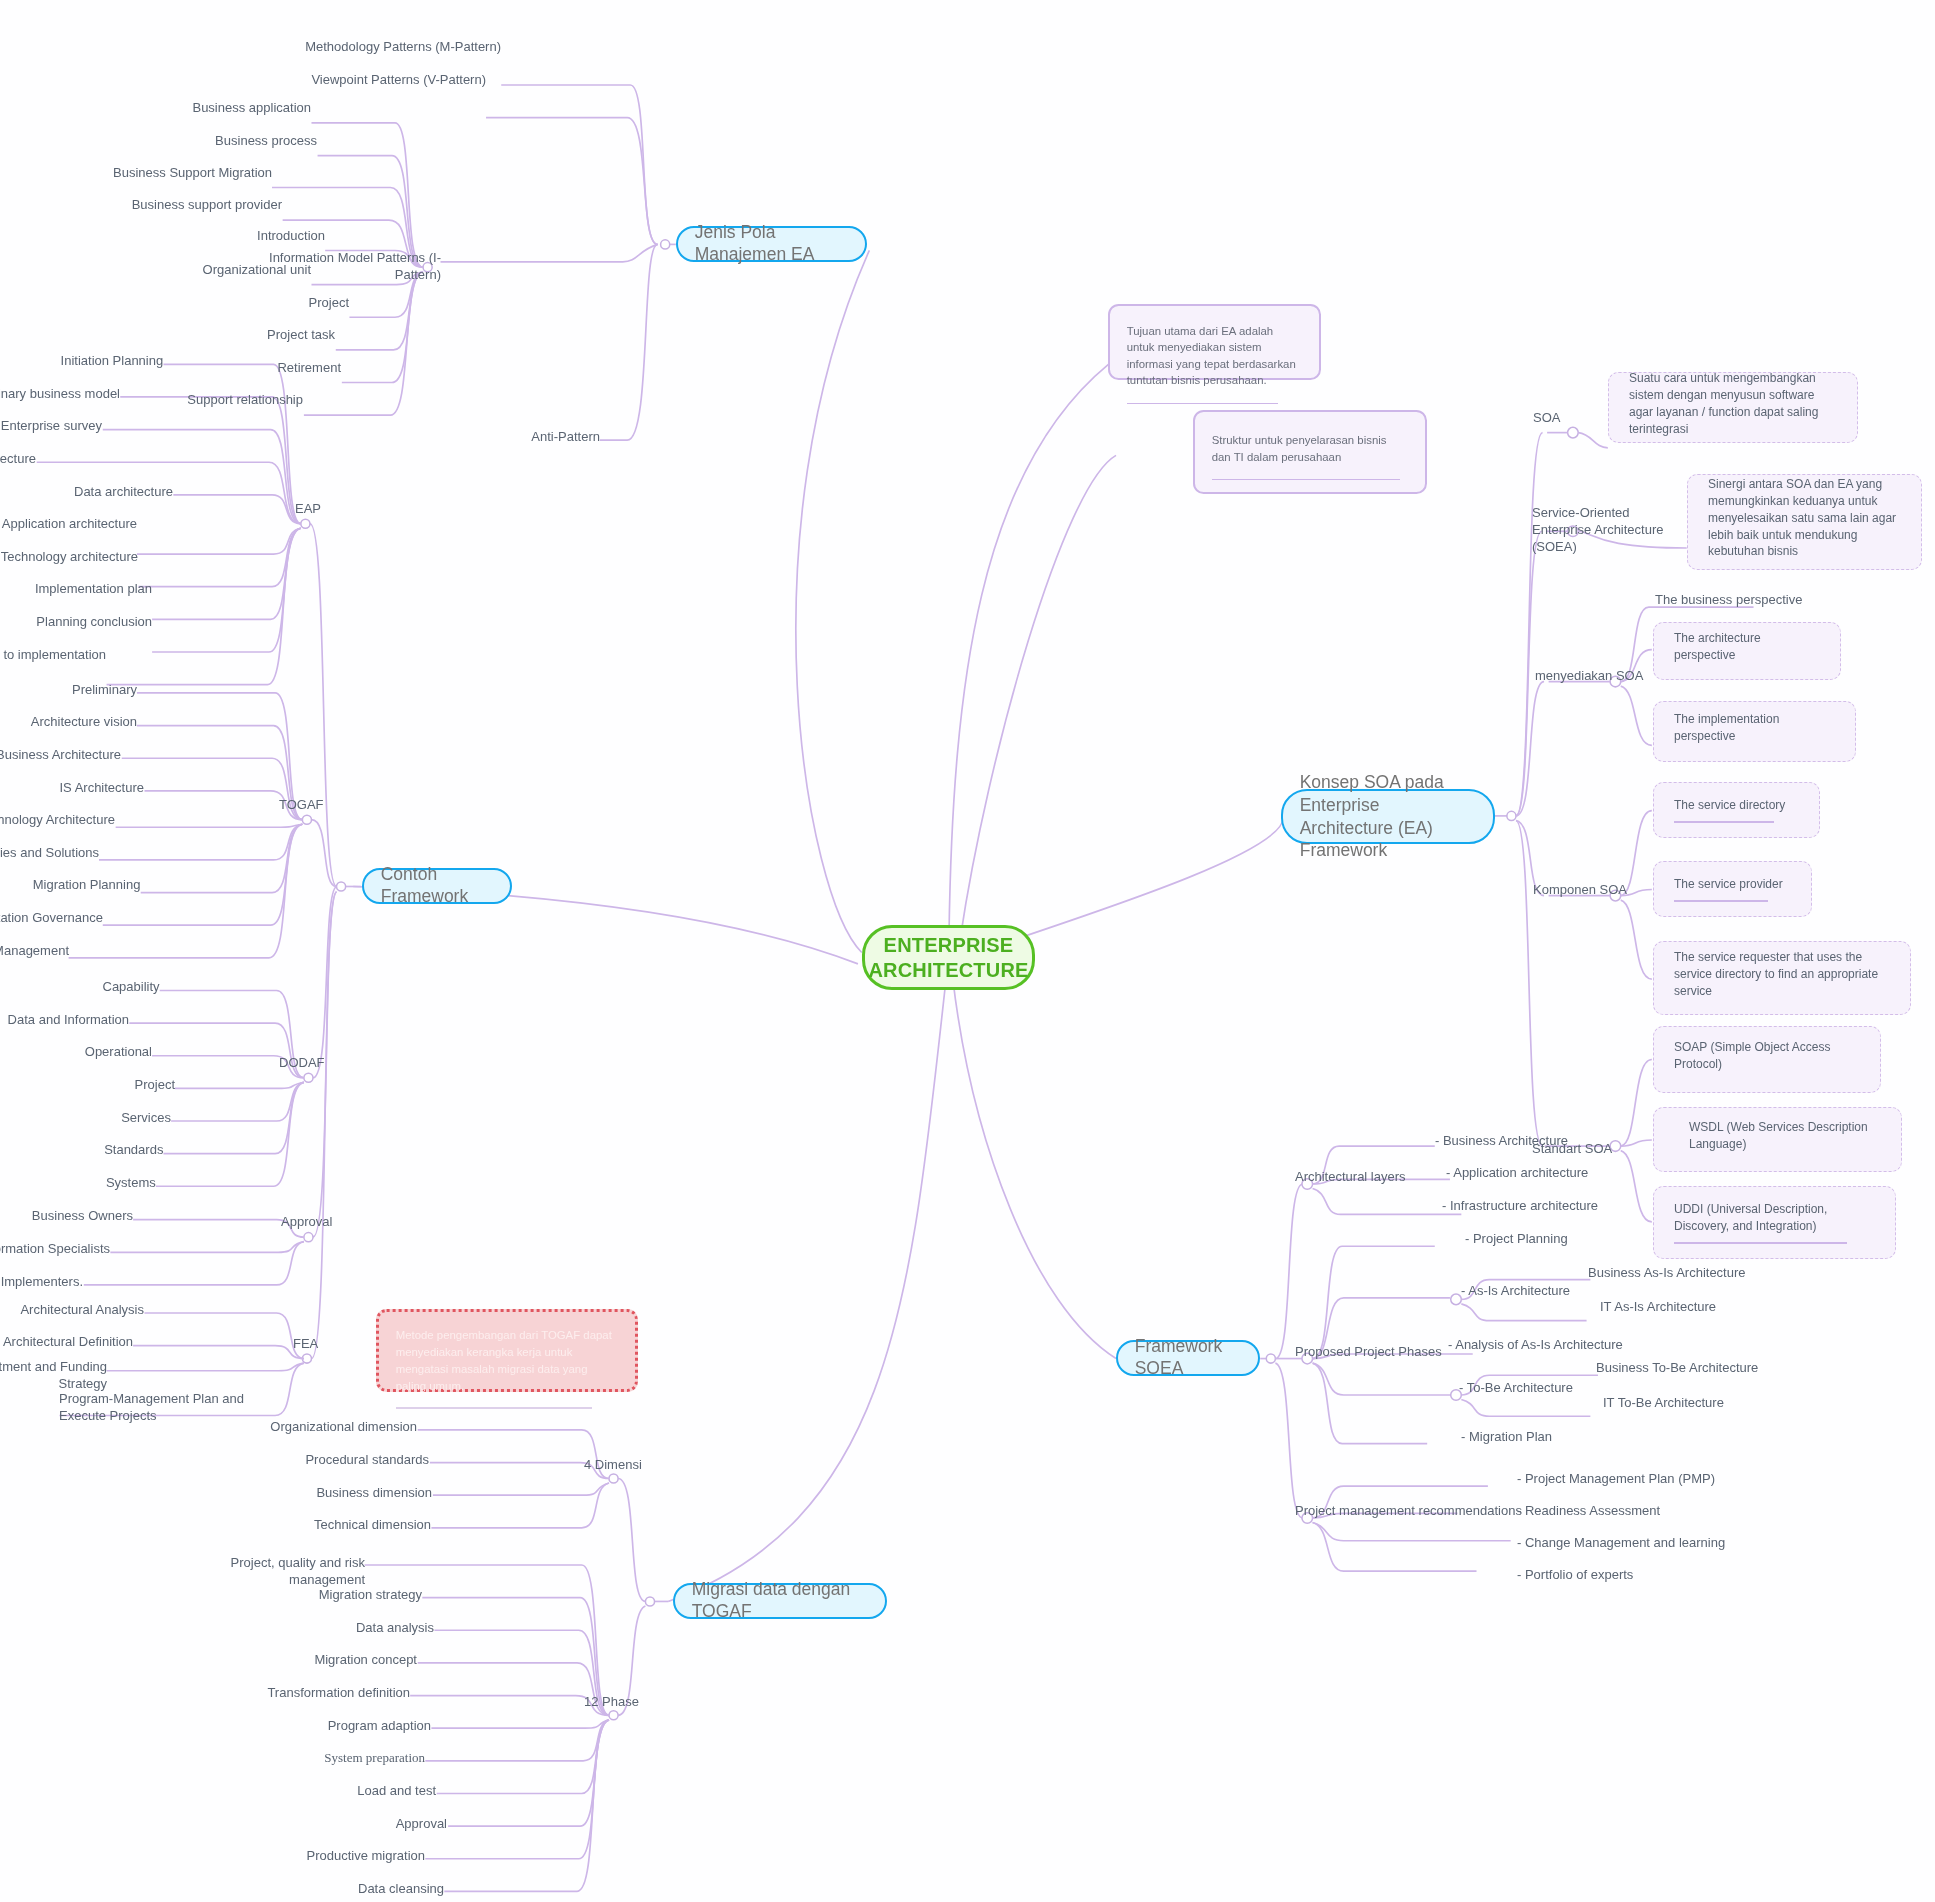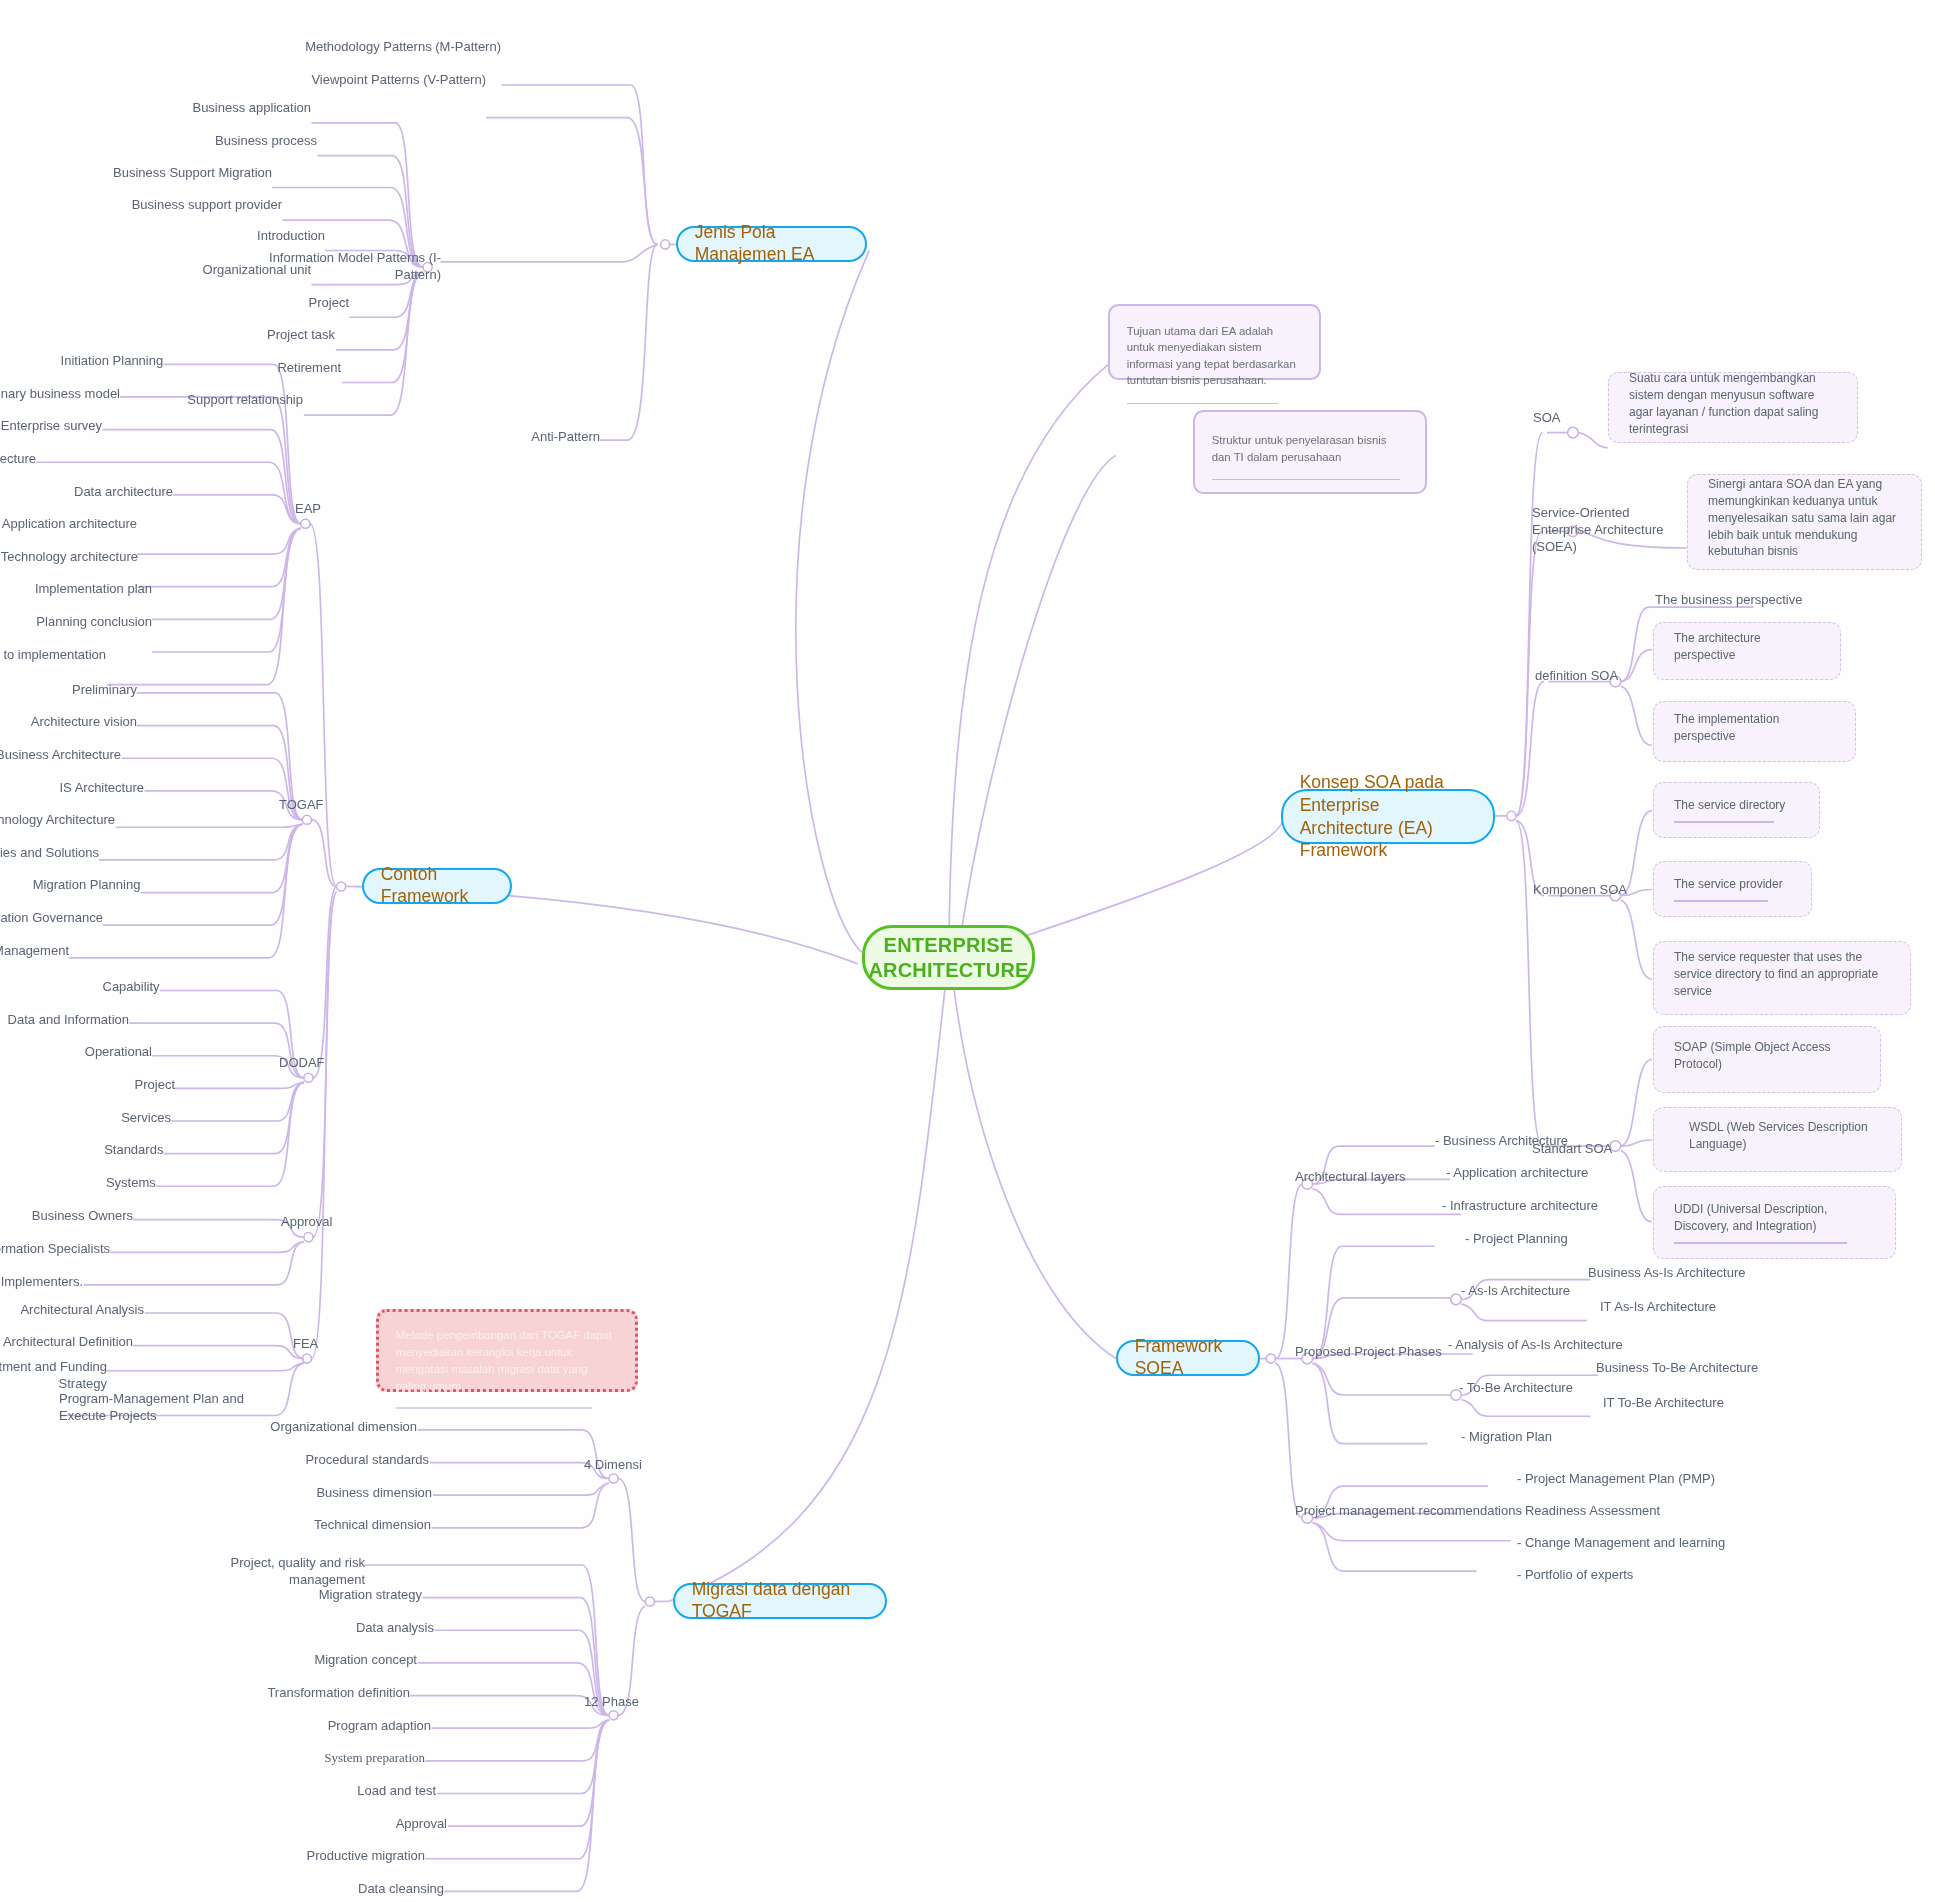--- a/index.html
+++ b/index.html
@@ -11,21 +11,21 @@
   
   .root{
     background:#eefbe4;border:3.8px solid #56c024;border-radius:30px;
     color:#4caf20;font-weight:bold;font-size:20px;line-height:1.22;
     text-align:center;display:flex;align-items:center;justify-content:center;
     letter-spacing:0.2px;
   }
   
   .pill{
     background:#e2f6fe;border:2.3px solid #13a7ee;border-radius:26px;
-    color:#a16207;font-size:17.5px;line-height:1.25;
+    color:#737373;font-size:17.5px;line-height:1.25;
     display:flex;align-items:center;justify-content:flex-start;
     padding:6px 16.7px;box-sizing:border-box;white-space:pre-line;
   }
   
   .leaf{
     color:#5a6472;font-size:13px;line-height:1.3;white-space:pre-line;
   }
   .leaf.r{text-align:right;}
   .leaf.l{text-align:left;}
   
@@ -343,21 +343,21 @@
   </div>
 
   <div class="node leaf l" style="left:1532px;top:505px;width:137px;white-space:pre-line;">Service-Oriented
 Enterprise Architecture
 (SOEA)</div>
   <div class="node dnote" style="left:1687px;top:474px;width:235px;height:96px;">
     <div>Sinergi antara SOA dan EA yang memungkinkan keduanya untuk menyelesaikan satu sama lain agar lebih baik untuk mendukung kebutuhan bisnis</div>
     <div class="rule" style="width:82%;"></div>
   </div>
 
-  <div class="node leaf l" style="left:1535px;top:668px;width:137px;">definition SOA</div>
+  <div class="node leaf l" style="left:1535px;top:668px;width:137px;">menyediakan SOA</div>
   <div class="node leaf l" style="left:1655px;top:592px;width:182px;">The business perspective</div>
   <div class="node dnote" style="left:1653px;top:622px;width:188px;height:58px;">
     <div>The architecture perspective</div>
     <div class="rule" style="width:86%;"></div>
   </div>
   <div class="node dnote" style="left:1653px;top:701px;width:203px;height:61px;">
     <div>The implementation perspective</div>
     <div class="rule" style="width:88%;"></div>
   </div>
 

